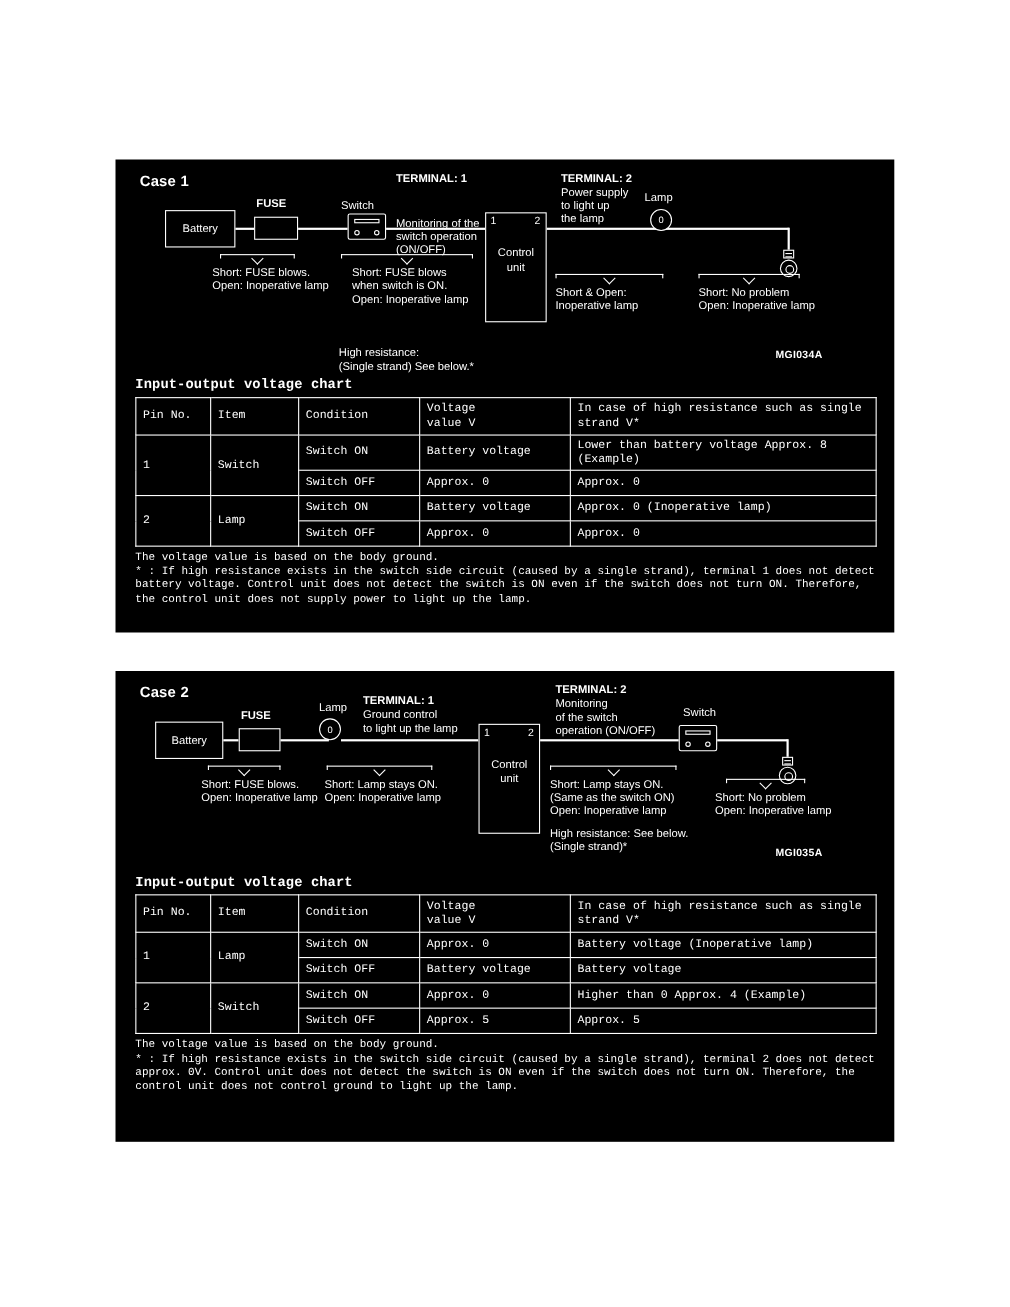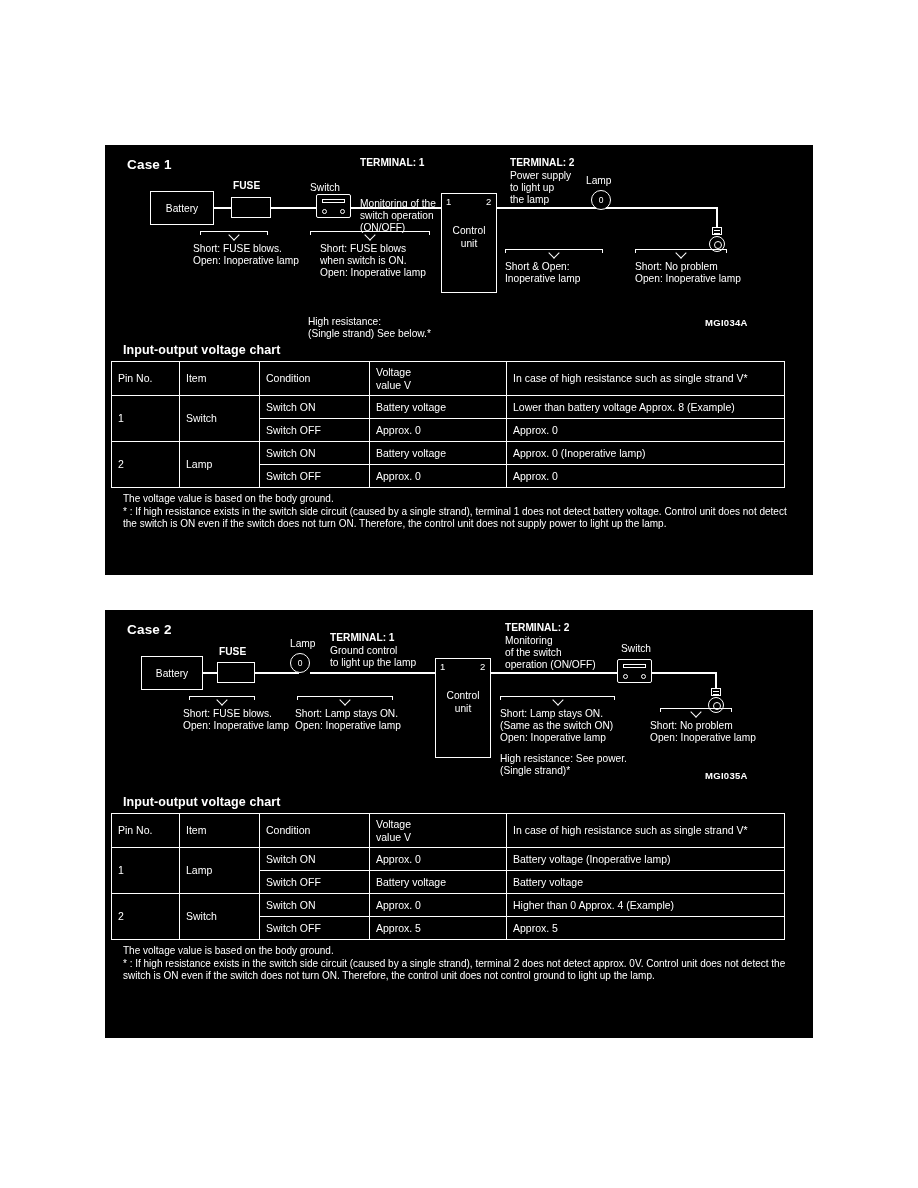--- a/index.html
+++ b/index.html
@@ -166,34 +166,34 @@
 
   .fig-code {
     position: absolute;
     font-size: 9.5px;
     font-weight: bold;
     letter-spacing: .3px;
     color: #fff;
   }
 
   
-  .chart-wrap { position: absolute; left: 0; right: 0; }
+  .chart-wrap { position: absolute; left: 0; right: 0; font-family: Liberation Mono, monospace; }
   #chart-1 { top: 198px; }
   #chart-2 { top: 185px; }
 
   .chart-title {
     margin: 0 0 4px 18px;
     font-size: 12.5px;
     font-weight: bold;
     letter-spacing: .1px;
   }
 
   table.vchart {
     border-collapse: collapse;
-    margin-left: 6px;
+    margin-left: 18px;
     width: 674px;
     color: #fff;
     font-size: 10.5px;
   }
   table.vchart th, table.vchart td {
     border: 1px solid #ffffff;
     padding: 3px 6px;
     text-align: left;
     font-weight: normal;
     vertical-align: middle;
@@ -430,21 +430,21 @@
 
         <div class="brace" style="left:395px; top:86px; width:115px;">
           <span class="seg" style="left:0; width:115px;"></span>
           <span class="tick" style="left:0;"></span>
           <span class="tick" style="left:113.7px;"></span>
           <span class="arrow"></span>
         </div>
         <div class="dtext" style="left:395px; top:98px;">Short: Lamp stays ON.
 (Same as the switch ON)
 Open: Inoperative lamp</div>
-        <div class="dtext" style="left:395px; top:143px;">High resistance: See power.
+        <div class="dtext" style="left:395px; top:143px;">High resistance: See below.
 (Single strand)*</div>
 
         <div class="brace" style="left:555px; top:98px; width:72px;">
           <span class="seg" style="left:0; width:72px;"></span>
           <span class="tick" style="left:0;"></span>
           <span class="tick" style="left:70.7px;"></span>
           <span class="arrow"></span>
         </div>
         <div class="dtext" style="left:545px; top:110px;">Short: No problem
 Open: Inoperative lamp</div>

